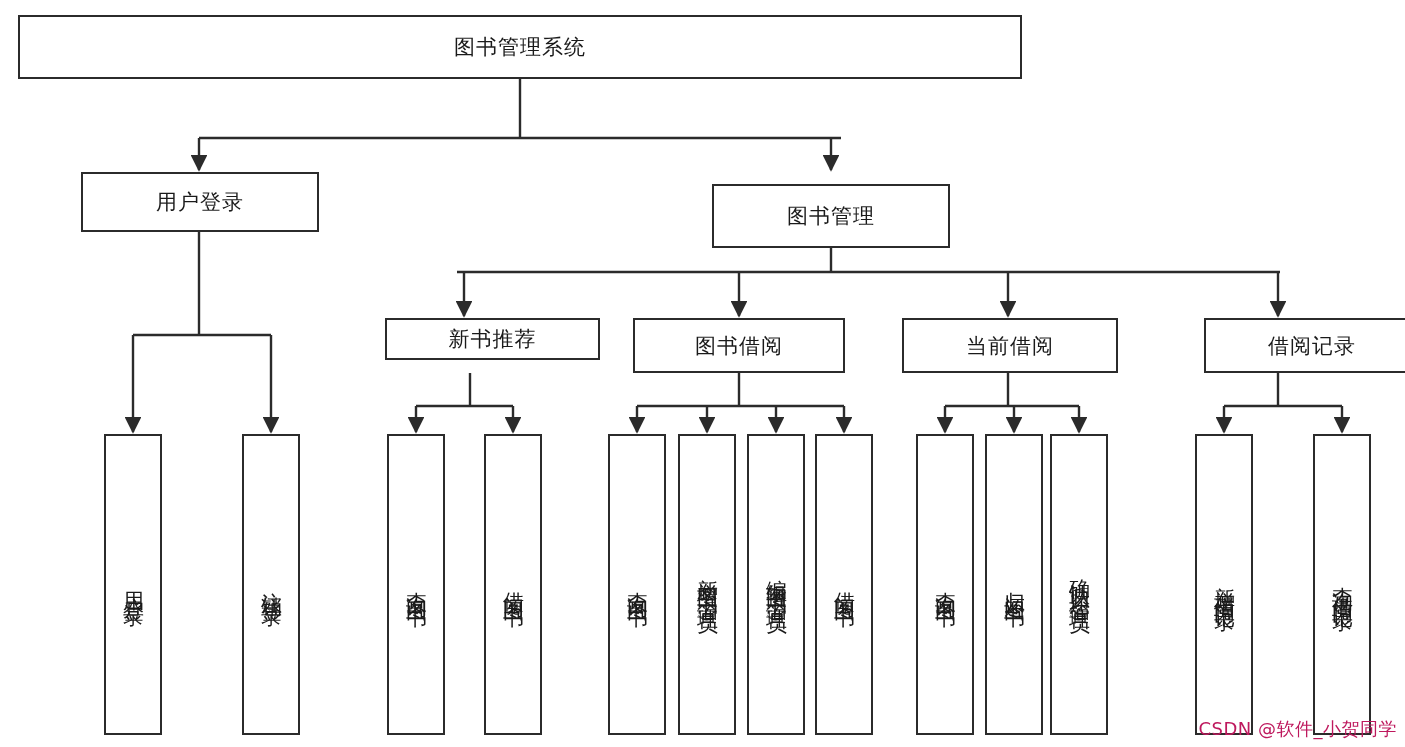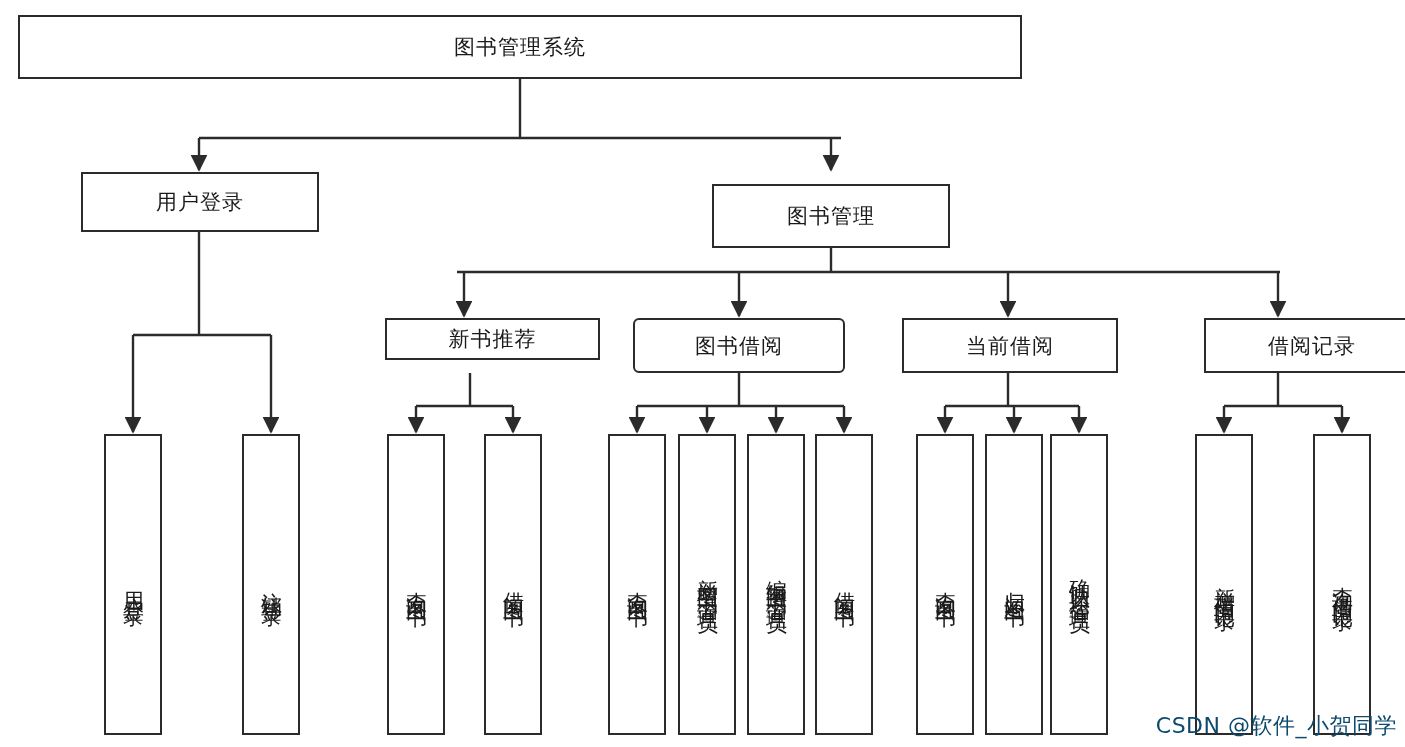--- a/index.html
+++ b/index.html
@@ -47,22 +47,22 @@
     line-height: 1;
     white-space: nowrap;
   }
   .node.h .htext {
     white-space: nowrap;
   }
   #watermark {
     position: absolute;
     right: 8px;
     bottom: 6px;
-    font-size: 22px;
-    color: #0c4a6e;
+    font-size: 18px;
+    color: #be185d;
     letter-spacing: 0.5px;
     white-space: nowrap;
   }
 </style>
 </head>
 <body>
 
 <div id="canvas">
 
   <svg class="edges" viewBox="0 0 1405 747">
@@ -121,21 +121,21 @@
       </div>
       <div class="node h" style="left: 81px; top: 172px; width: 238px; height: 60px;">
         <span class="htext">用户登录</span>
       </div>
       <div class="node h" style="left: 712px; top: 172px; width: 238px; height: 64px; margin-top: 12px;">
         <span class="htext">图书管理</span>
       </div>
       <div class="node h" style="left: 345px; top: 318px; width: 215px; height: 42px; margin-left: 40px;">
         <span class="htext">新书推荐</span>
       </div>
-      <div class="node h" style="left: 633px; top: 318px; width: 212px; height: 55px; border-radius: 6px;">
+      <div class="node h" style="left: 633px; top: 318px; width: 212px; height: 55px;">
         <span class="htext">图书借阅</span>
       </div>
       <div class="node h" style="left: 902px; top: 318px; width: 216px; height: 55px; justify-content: center;">
         <span class="htext">当前借阅</span>
       </div>
       <div class="node h" style="left: 1172px; top: 318px; width: 216px; height: 55px; margin-left: 32px;">
         <span class="htext">借阅记录</span>
       </div>
       <div class="node v" style="left: 104px; top: 434px; width: 58px; height: 301px;">
         <span class="vtext">用户登录</span>

